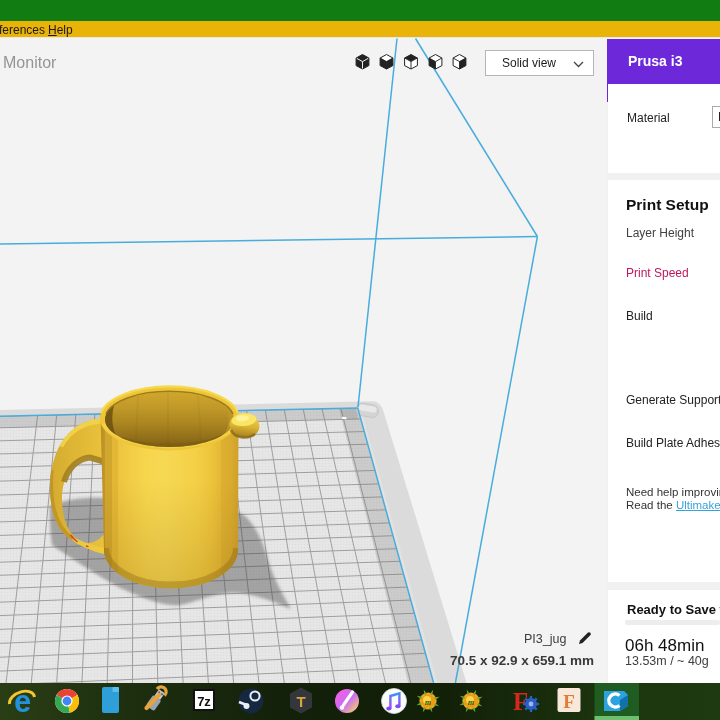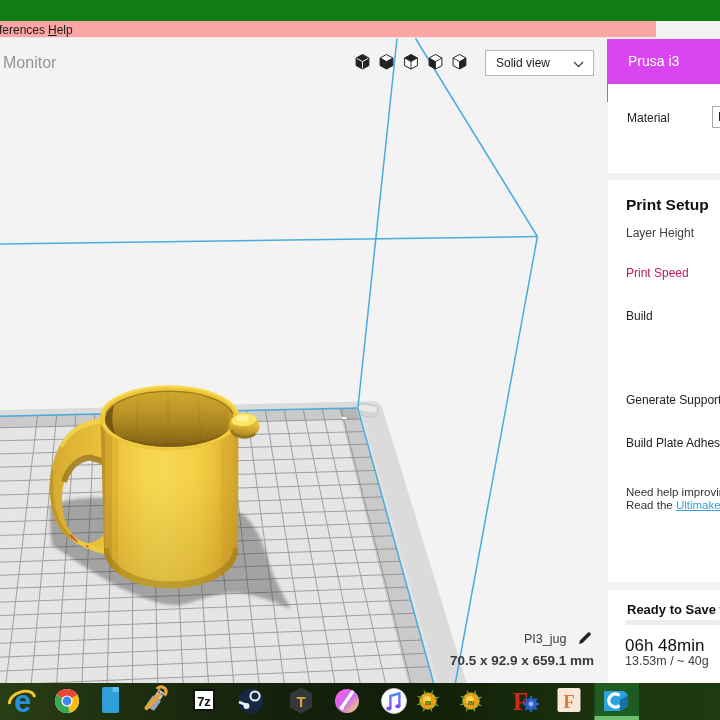--- a/index.html
+++ b/index.html
@@ -1,20 +1,20 @@
 <!DOCTYPE html>
 <html><head><meta charset="utf-8">
 <style>
 * { margin:0; padding:0; box-sizing:border-box; }
 html,body { width:720px; height:720px; overflow:hidden; font-family:"Liberation Sans", sans-serif; background:#f3f3f3; }
 .abs { position:absolute; }
 </style></head>
 <body>
 <div class="abs" style="left:0;top:0;width:720px;height:21px;background:#117c11"></div>
-<div class="abs" style="left:0;top:21px;width:656px;height:17px;background:#fca5a5;border-bottom:1px solid #e8e8e8;font-size:12px;color:#1a1a1a">
+<div class="abs" style="left:0;top:21px;width:720px;height:17px;background:#eab308;border-bottom:1px solid #e8e8e8;font-size:12px;color:#1a1a1a">
   <span class="abs" style="left:-1px;top:2px">ferences</span>
   <span class="abs" style="left:48px;top:2px"><span style="text-decoration:underline">H</span>elp</span>
 </div>
 <div class="abs" style="left:0;top:38px;width:606px;height:645px;background:#f3f3f3;overflow:hidden"></div>
 <svg width="606" height="645" viewBox="0 38 606 645" style="position:absolute;left:0;top:38px">
 <defs>
       <filter id="soft" x="-20%" y="-20%" width="140%" height="140%">
         <feGaussianBlur stdDeviation="1.6"></feGaussianBlur>
       </filter>
 <linearGradient id="bodyG" x1="100.5" x2="238.5" y1="0" y2="0" gradientUnits="userSpaceOnUse">
@@ -156,27 +156,27 @@
     <polygon points="429.1,58.0 435.5,61.6 435.5,69.0 429.1,65.6" fill="#222222"></polygon>
     <polygon points="441.9,58.0 435.5,61.6 435.5,69.0 441.9,65.6" fill="#ffffff"></polygon>
     <path d="M429.1,58.0 L435.5,61.6 L441.9,58.0 M435.5,61.6 L435.5,69.0" stroke="#222222" stroke-width="0.9" fill="none"></path>
     <path d="M435.5,54.5 L441.9,58.0 L441.9,65.6 L435.5,69.0 L429.1,65.6 L429.1,58.0 Z" stroke="#222222" stroke-width="1" fill="none" stroke-linejoin="round"></path>
     <polygon points="459.5,54.5 465.9,58.0 459.5,61.6 453.1,58.0" fill="#ffffff"></polygon>
     <polygon points="453.1,58.0 459.5,61.6 459.5,69.0 453.1,65.6" fill="#ffffff"></polygon>
     <polygon points="465.9,58.0 459.5,61.6 459.5,69.0 465.9,65.6" fill="#222222"></polygon>
     <path d="M453.1,58.0 L459.5,61.6 L465.9,58.0 M459.5,61.6 L459.5,69.0" stroke="#222222" stroke-width="0.9" fill="none"></path>
     <path d="M459.5,54.5 L465.9,58.0 L465.9,65.6 L459.5,69.0 L453.1,65.6 L453.1,58.0 Z" stroke="#222222" stroke-width="1" fill="none" stroke-linejoin="round"></path>
   </svg>
-<div class="abs" style="left:485px;top:50px;width:109px;height:26px;background:#fff;border:1px solid #b5b5b5;font-size:12px;color:#1a1a1a;line-height:24px;padding-left:10px">Solid view
+<div class="abs" style="left:485px;top:50px;width:109px;height:26px;background:#fff;border:1px solid #b5b5b5;font-size:12px;color:#1a1a1a;line-height:24px;padding-left:16px">Solid view
   <svg class="abs" width="11" height="7" style="right:9px;top:10px" viewBox="0 0 11 7">
       <path d="M1,1 L5.5,5.5 L10,1" stroke="#444" stroke-width="1.3" fill="none"></path>
     </svg>
 </div>
 <div class="abs" style="left:606px;top:38px;width:114px;height:645px;background:#f1f1f1"></div>
-<div class="abs" style="left:607px;top:39px;width:113px;height:63px;background:#d946ef;color:#fff;font-size:14px;font-weight:normal;line-height:45px;padding-left:21px">Prusa i3</div>
+<div class="abs" style="left:607px;top:39px;width:113px;height:63px;background:#6d28d9;color:#fff;font-size:14px;font-weight:bold;line-height:45px;padding-left:21px">Prusa i3</div>
 <div class="abs" style="left:608px;top:84px;width:112px;height:89px;background:#fff"></div>
 <div class="abs" style="left:627px;top:111px;font-size:12px;color:#222">Material</div>
 <div class="abs" style="left:712px;top:106px;width:8px;height:22px;background:#fff;border:1px solid #aaa;border-right:none;font-size:12px;color:#222;line-height:20px;padding-left:5px">P</div>
 <div class="abs" style="left:608px;top:180px;width:112px;height:402px;background:#fff"></div>
 <div class="abs" style="left:626px;top:196px;font-size:15.5px;font-weight:bold;color:#111;white-space:nowrap">Print Setup</div>
 <div class="abs" style="left:626px;top:226px;font-size:12px;color:#404040;white-space:nowrap">Layer Height</div>
 <div class="abs" style="left:626px;top:266px;font-size:12px;color:#be185d;white-space:nowrap">Print Speed</div>
 <div class="abs" style="left:626px;top:309px;font-size:12px;color:#222;white-space:nowrap">Build</div>
 <div class="abs" style="left:626px;top:393px;font-size:12px;color:#222;white-space:nowrap">Generate Support</div>
 <div class="abs" style="left:626px;top:436px;font-size:12px;color:#222;white-space:nowrap">Build Plate Adhesion</div>

